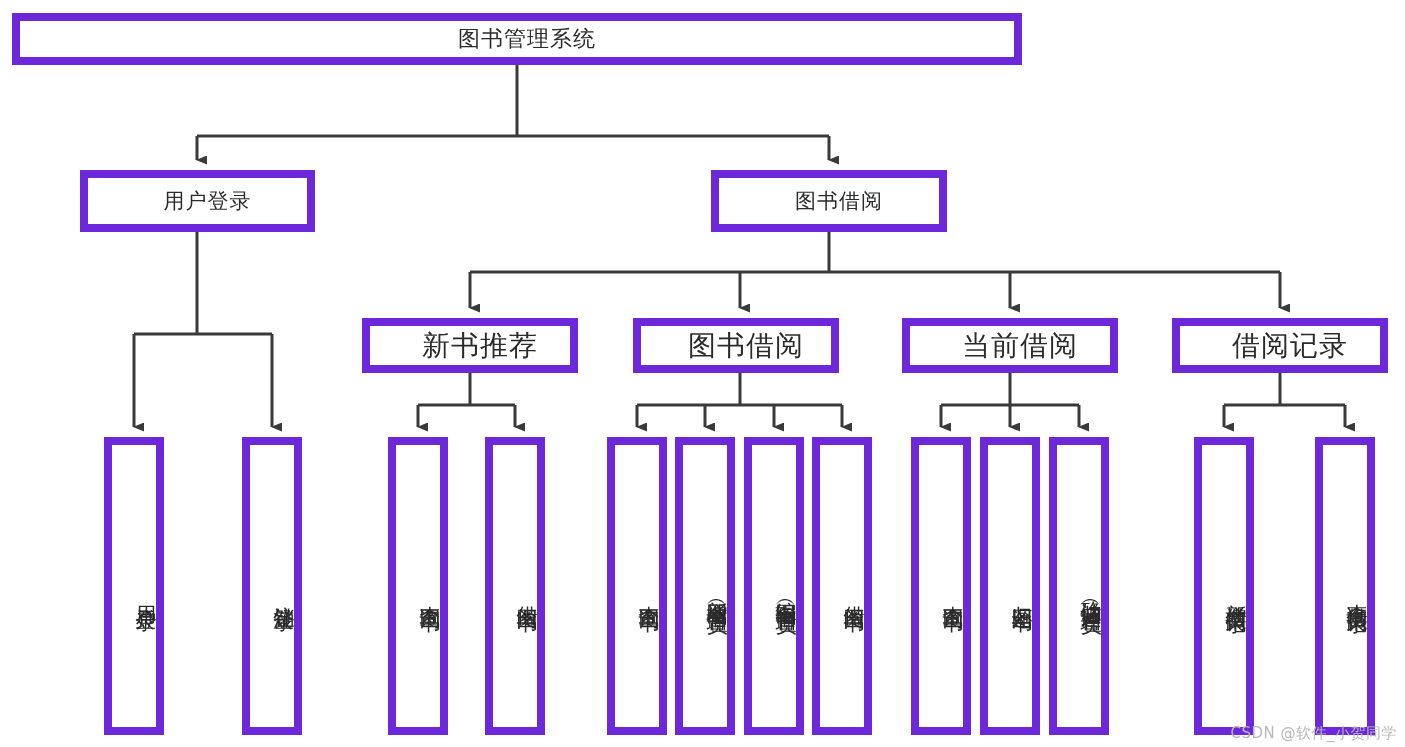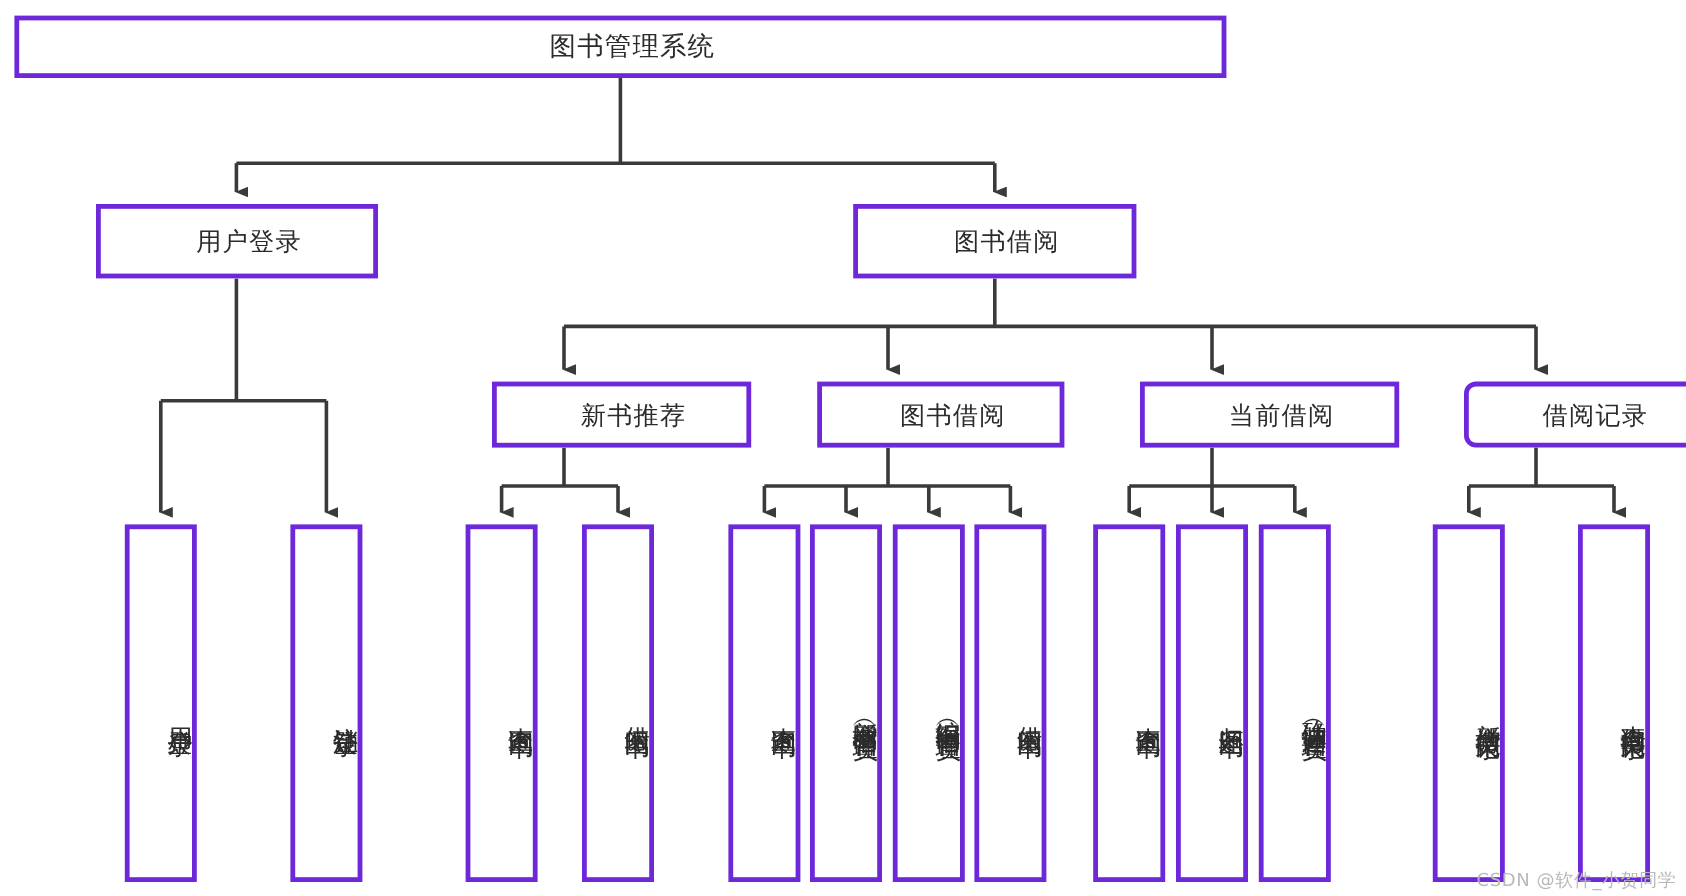--- a/index.html
+++ b/index.html
@@ -17,42 +17,41 @@
   #edges{
     position:absolute;
     left:0; top:0;
     width:1405px;
     height:747px;
     pointer-events:none;
   }
   .node{
     position:absolute;
     box-sizing:border-box;
-    border:4px solid #6d28d9;
+    border:8px solid #6d28d9;
     background:#ffffff;
     display:flex;
     align-items:center;
     justify-content:center;
     text-align:center;
     color:#2b2b2b;
     z-index:2;
     padding-left:20px;
   }
   .node.root{
     font-size:22px;
     letter-spacing:1px;
   }
   .node.lvl2{
     font-size:21px;
     letter-spacing:1px;
   }
   .node.lvl3{
-    font-size:21px;
+    font-size:28px;
     letter-spacing:1px;
-    margin-left:48px;
   }
   .node.leaf{
     font-size:21px;
     letter-spacing:2px;
     writing-mode:vertical-rl;
     text-orientation:upright;
     align-items:flex-start;
     justify-content:center;
     padding-top:14px;
     line-height:1.0;
@@ -141,21 +140,21 @@
 
   <div class="node lvl3" style="left:362px; top:318px; width:216px; height:55px;">
     <span>新书推荐</span>
   </div>
   <div class="node lvl3" style="left:633px; top:318px; width:206px; height:55px;">
     <span>图书借阅</span>
   </div>
   <div class="node lvl3" style="left:902px; top:318px; width:216px; height:55px;">
     <span>当前借阅</span>
   </div>
-  <div class="node lvl3" style="left:1172px; top:318px; width:199px; height:55px;border-radius:10px;">
+  <div class="node lvl3" style="left:1172px; top:318px; width:216px; height:55px;">
     <span>借阅记录</span>
   </div>
 
   <div class="node leaf" style="left:104px; top:437px; width:60px; height:298px;">
     <span class="vtext">用户登录</span>
   </div>
   <div class="node leaf" style="left:242px; top:437px; width:60px; height:298px;">
     <span class="vtext">注销登录</span>
   </div>
 

